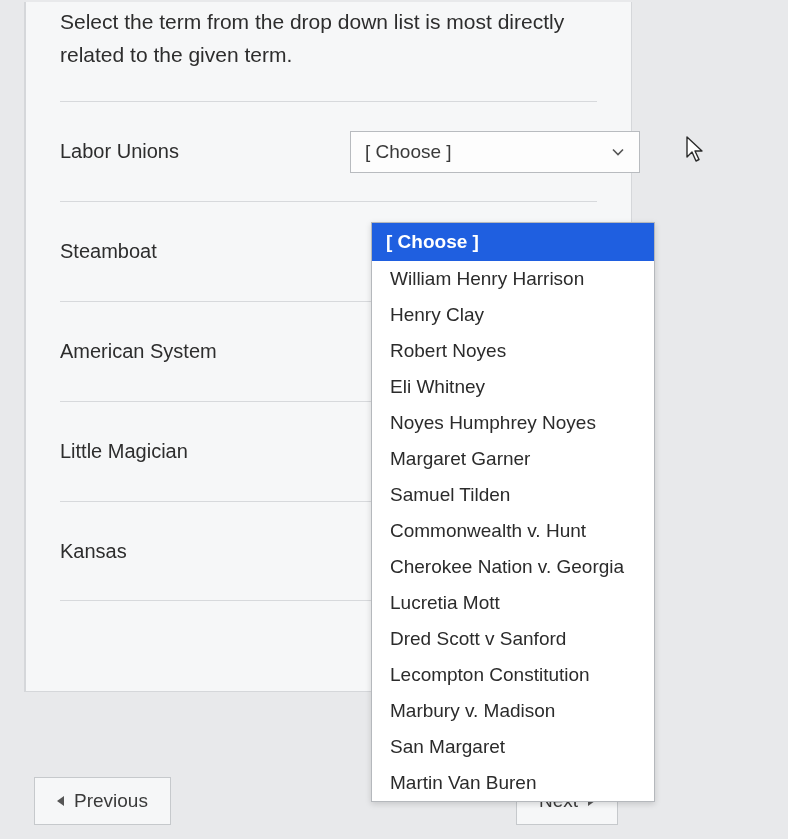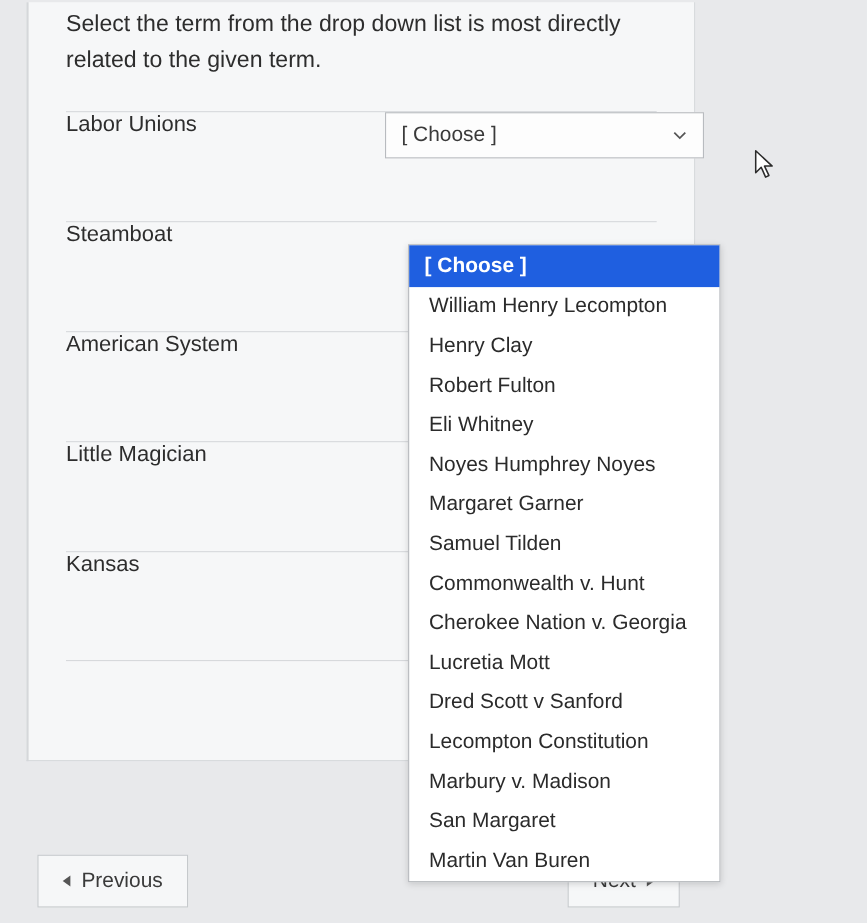--- a/index.html
+++ b/index.html
@@ -28,20 +28,21 @@
   .question-text {
     font-size: 21px;
     line-height: 1.55;
     color: #2d2d2d;
     padding-top: 4px;
     padding-bottom: 30px;
   }
   .rows { }
   .row {
     display: flex;
+    align-items: center;
     height: 100px;
     border-top: 1px solid #d7d9dc;
   }
   .row:last-child { border-bottom: 1px solid #d7d9dc; }
   .term {
     flex: 0 0 290px;
     font-size: 20px;
     color: #2d2d2d;
   }
   .select-area {
@@ -164,23 +165,23 @@
       </div>
 
       <div class="row">
         <div class="term">Kansas</div>
       </div>
 
     </div>
 
     <div class="dropdown">
       <div class="opt selected">[ Choose ]</div>
-      <div class="opt">William Henry Lecompton</div>
+      <div class="opt">William Henry Harrison</div>
       <div class="opt">Henry Clay</div>
-      <div class="opt">Robert Fulton</div>
+      <div class="opt">Robert Noyes</div>
       <div class="opt">Eli Whitney</div>
       <div class="opt">Noyes Humphrey Noyes</div>
       <div class="opt">Margaret Garner</div>
       <div class="opt">Samuel Tilden</div>
       <div class="opt">Commonwealth v. Hunt</div>
       <div class="opt">Cherokee Nation v. Georgia</div>
       <div class="opt">Lucretia Mott</div>
       <div class="opt">Dred Scott v Sanford</div>
       <div class="opt">Lecompton Constitution</div>
       <div class="opt">Marbury v. Madison</div>

